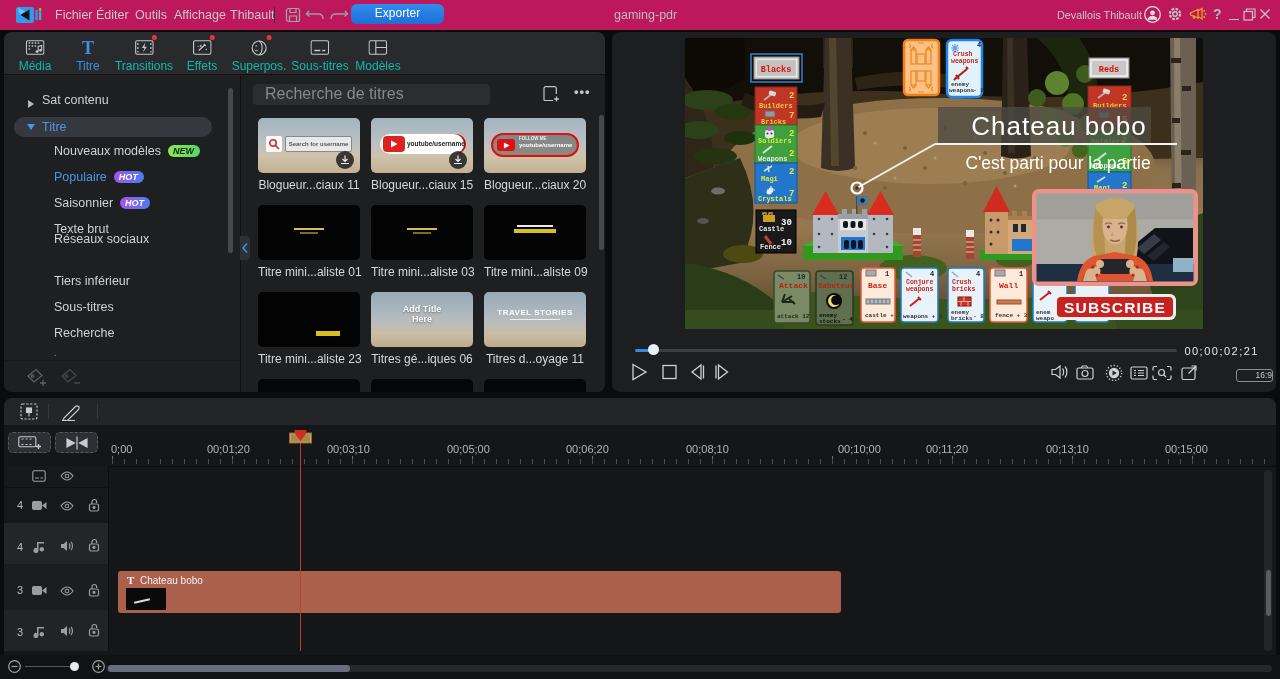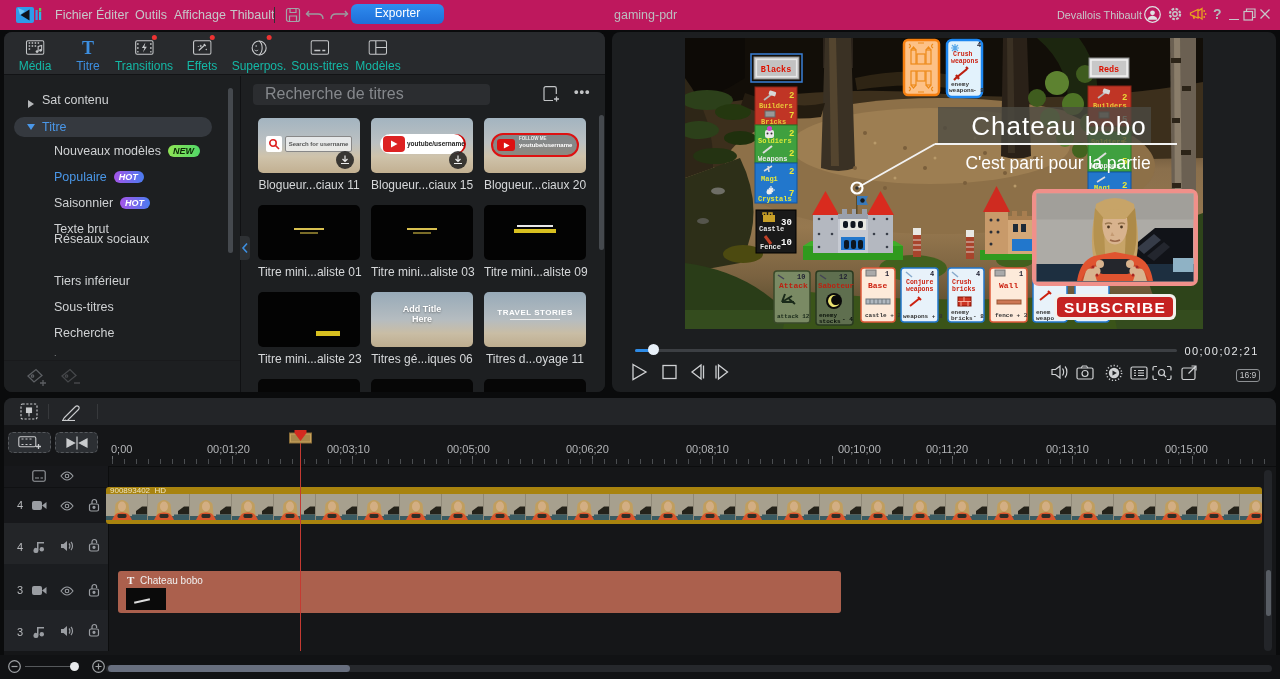--- a/index.html
+++ b/index.html
@@ -623,21 +623,21 @@
         <path d="M62.5 7.5 L66.8 10 L62.5 12.5 Z" fill="#202225" stroke="none"></path>
       <circle cx="64" cy="10" r="7.6" stroke-dasharray="1.2 2" stroke-width="1.5"></circle>
       <rect x="81" y="4" width="16" height="12" rx="1.5"></rect>
         <path d="M84 7.5 h2 M88 7.5 h6 M84 10 h2 M88 10 h6 M84 12.5 h2 M88 12.5 h6" stroke-width="1"></path>
       <path d="M107 3.5 h-2.5 a1.5 1.5 0 0 0-1.5 1.5 v2.5 M117 3.5 h2.5 a1.5 1.5 0 0 1 1.5 1.5 v2.5 M107 16.5 h-2.5 a1.5 1.5 0 0 1-1.5-1.5 v-2.5 M117 16.5 h2.5 a1.5 1.5 0 0 0 1.5-1.5 v-2.5"></path>
       <circle cx="111.5" cy="9.5" r="3"></circle>
         <path d="M113.7 11.7 l2.3 2.3"></path>
       <rect x="132" y="5" width="13" height="11.5" rx="1.5"></rect>
         <path d="M138.5 10.5 L146 3 M141.5 3 h4.5 v4.5"></path>
     </svg>
-    <div class="abs" style="left:624px;top:337px;width:24px;height:13px;border:1px solid #8d9093;border-radius:3px;font-size:8.5px;color:#c6c8ca;text-align:center;line-height:11px">16:9</div>
+    <div class="abs" style="left:624px;top:337px;width:37px;height:13px;border:1px solid #8d9093;border-radius:3px;font-size:8.5px;color:#c6c8ca;text-align:right;line-height:11px">16:9</div>
   </div>
   <div id="timeline">
     <div id="tltoolbar">
       <svg class="abs" style="left:16px;top:5px" width="18" height="17" viewBox="0 0 18 17" fill="none" stroke="#caccce" stroke-width="1.1">
         <rect x="1" y="1" width="16" height="15" rx="1.5" stroke-dasharray="2.2 1.6"></rect>
         <rect x="6.5" y="5" width="5" height="4.5" fill="#caccce"></rect>
         <path d="M9 9.5 v4"></path>
       </svg>
       <div class="abs" style="left:44px;top:6px;width:1px;height:15px;background:#37393c"></div>
       <svg class="abs" style="left:57px;top:5px" width="22" height="18" viewBox="0 0 22 18" fill="none" stroke="#caccce" stroke-width="1.1">
@@ -740,40 +740,20 @@
         <path d="M1 4 h2.5 L7 1 v10 L3.5 8 H1 Z" fill="#9a9da2" stroke="none"></path>
         <path d="M9 3.5 c1.2 1.2 1.2 3.8 0 5 M11 2 c2 2 2 6 0 8"></path>
       </svg>
       <svg class="abs" style="left:80px;top:225px" width="13" height="14" viewBox="0 0 13 14" fill="none" stroke="#9a9da2" stroke-width="1.2">
         <rect x="1.5" y="6" width="9" height="7" rx="1.5"></rect>
           <path d="M4 6 V3.8 a2.3 2.3 0 0 1 4.6 0 V5"></path>
           <circle cx="6" cy="9.3" r="1" fill="#9a9da2"></circle>
       </svg>
     </div>
 
-    <div class="abs" style="left:102px;top:89px;width:1156px;height:37px;border-radius:3px;overflow:hidden;background:#a8830e">
-      <div class="abs" style="left:4px;top:-1px;font-size:8px;color:#ece4c4;white-space:nowrap">900893402_HD</div>
-      <svg class="abs" style="left:0;top:7px" width="1156" height="26" viewBox="0 0 1156 26">
-        <defs>
-          <pattern id="frame" x="0" y="0" width="42" height="26" patternUnits="userSpaceOnUse">
-            <rect width="42" height="26" fill="#a8a49d"></rect>
-            <path d="M30 17 l6-4.5 h6 v8 h-12 Z" fill="#16181c"></path>
-            <rect x="0" y="22" width="42" height="4" fill="#2e566b"></rect>
-            <rect x="26" y="20.5" width="16" height="5.5" fill="#2e566b"></rect>
-            <path d="M9.5 10 q6.5-8 13 0 l1.5 16 h-16 Z" fill="#c4a268"></path>
-            <ellipse cx="16" cy="12.5" rx="4" ry="5" fill="#d9b491"></ellipse>
-            <path d="M6 26 q2.5-6 6-7 l4-0.8 l4 0.8 q3.5 1 6 7 Z" fill="#dd5230"></path>
-            <rect x="11.5" y="20" width="9" height="4" rx="1.4" fill="#22242a"></rect>
-            <rect x="41" y="0" width="1" height="26" fill="#8d8a84"></rect>
-          </pattern>
-        </defs>
-        <rect width="1156" height="26" fill="url(#frame)"></rect>
-          <rect width="1156" height="26" fill="#a8830e" opacity="0.10"></rect>
-      </svg>
-    </div>
 
     <div class="abs" style="left:114px;top:173px;width:723px;height:42px;background:#ab604d;border-radius:3px">
       <span class="abs" style="left:9px;top:3px;font-family:'Liberation Serif',serif;font-size:11px;font-weight:bold;color:#f2f2f2">T</span>
       <span class="abs" style="left:22px;top:4px;font-size:10px;color:#f0f0f0">Chateau bobo</span>
       <div class="abs" style="left:8px;top:17px;width:40px;height:22px;background:#0a0a0a">
         <div class="abs" style="left:8px;top:12px;width:16px;height:1.5px;background:#ddd;transform:rotate(-12deg)"></div>
       </div>
     </div>
 
     <div class="abs" style="left:295.5px;top:33px;width:1.5px;height:220px;background:#c43a32"></div>

